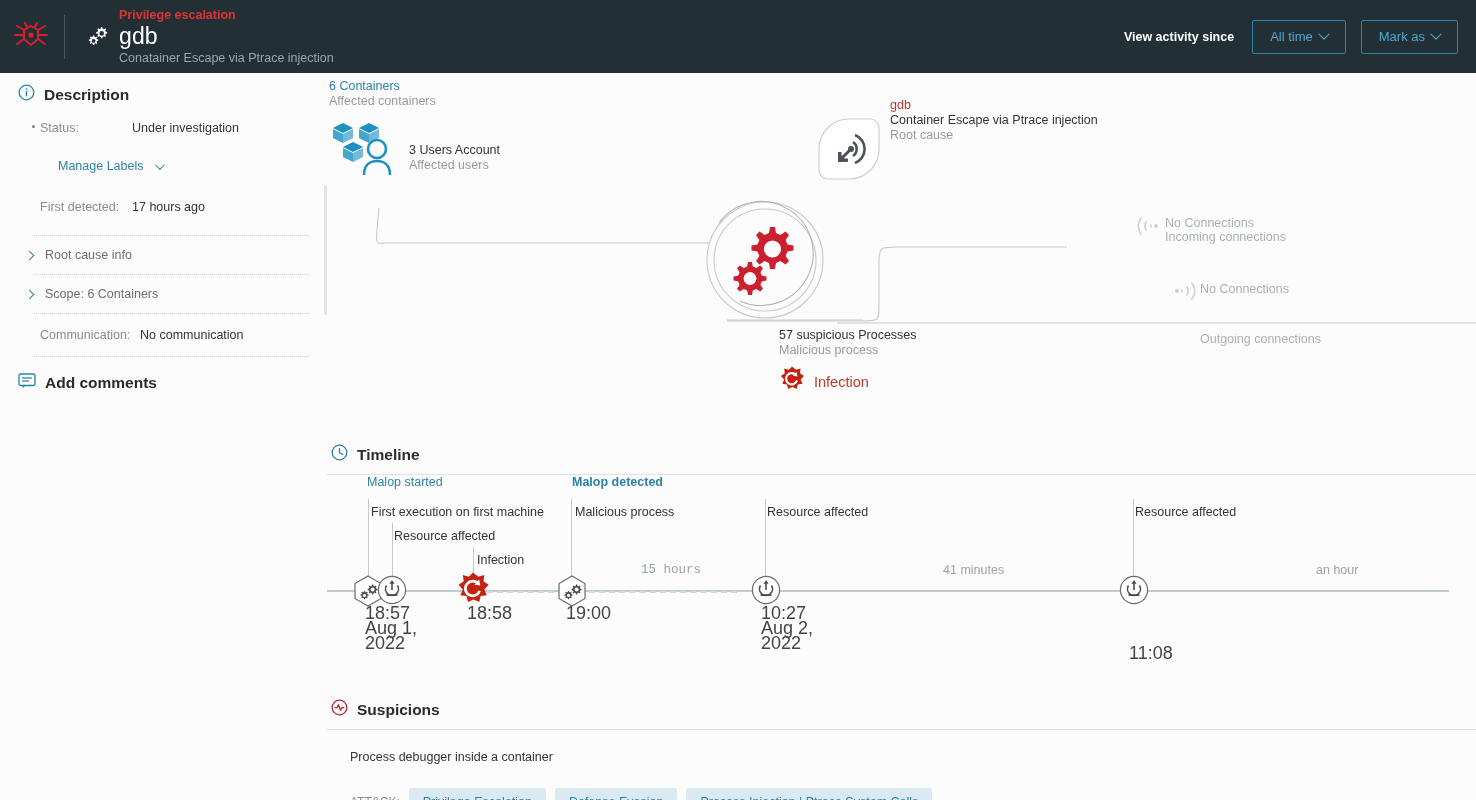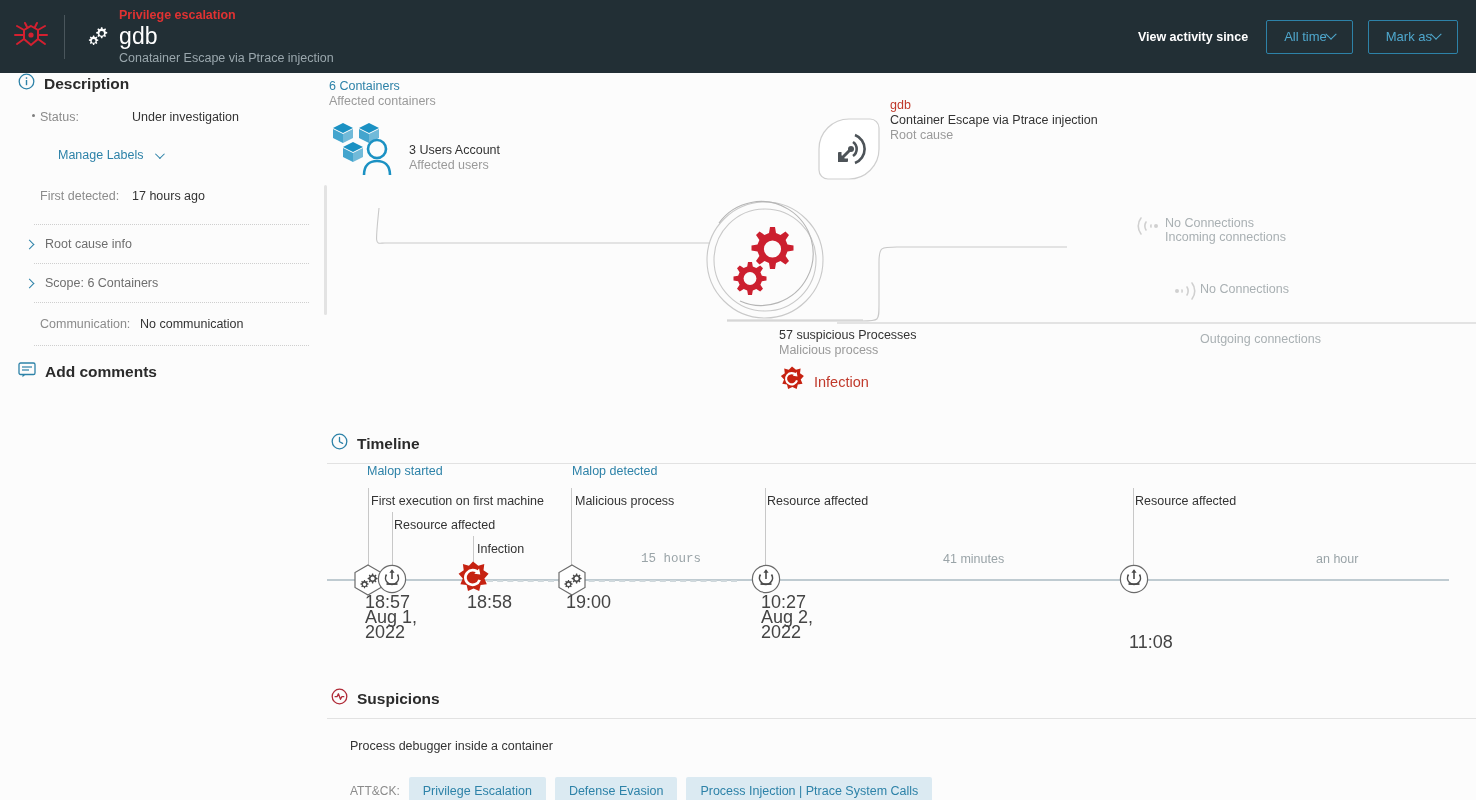--- a/index.html
+++ b/index.html
@@ -20,32 +20,32 @@
   #hdr-gear-icon { width: 30px; display:flex; align-items:center; justify-content:center; margin-right: 8px;}
   #hdr-texts { display: flex; flex-direction: column; justify-content: center; }
   .hdr-cat { color: #e03232; font-size: 12.5px; font-weight: bold; line-height: 16px; }
   .hdr-title { color: #ffffff; font-size: 23px; line-height: 27px; font-weight: 400; letter-spacing: .1px;}
   .hdr-sub { color: #9aa7ad; font-size: 12.5px; line-height: 17px; }
   #hdr-right { margin-left: auto; display: flex; align-items: center; padding-right: 18px; }
   #view-activity-label { color: #ffffff; font-size: 12.5px; font-weight: bold; margin-right: 18px; }
   .hdr-btn {
     border: 1px solid #2d82a8; color: #4fa8ce; background: transparent;
     height: 34px; padding: 0 17px; font-size: 13px; border-radius: 2px;
-    display: flex; align-items: center; cursor: pointer;
+    display: flex; align-items: center; gap: 7px; cursor: pointer;
     font-family: "Liberation Sans", sans-serif;
   }
   .hdr-btn + .hdr-btn { margin-left: 15px; }
   .caret { display: inline-block; width: 8px; height: 8px; border-right: 1.6px solid #4fa8ce; border-bottom: 1.6px solid #4fa8ce; transform: rotate(45deg) translate(-2px,-2px); }
 
   
   #left-panel {
     position: absolute; left: 0; top: 73px; width: 327px; height: 727px;
     background: #fcfcfc; padding: 0 18px; overflow: hidden;
   }
-  .section-head { display: flex; align-items: center; gap: 9px; margin-top: 0; }
+  .section-head { display: flex; align-items: center; gap: 9px; margin-top: 11px; }
   .section-head .s-title { font-size: 15.5px; font-weight: bold; color: #2b2b2b; }
   .kv-row { display: flex; align-items: baseline; font-size: 12.5px; margin-left: 22px; }
   .kv-key { color: #8b8b8b; width: 92px; flex: none; }
   .kv-val { color: #333; }
   .bullet-dot { position: absolute; left: 32px; width: 3px; height: 3px; background: #7e7e7e; border-radius: 50%; }
   .dotted-sep { border-top: 1px dotted #cfcfcf; margin: 12px 0 0 16px; }
   .acc-row { display: flex; align-items: center; gap: 12px; font-size: 12.5px; color: #6e6e6e; margin: 12px 0 0 8px; }
   .chev-right { width: 7px; height: 7px; border-right: 1.8px solid #2d82a8; border-top: 1.8px solid #2d82a8; transform: rotate(45deg); display:inline-block; }
   .manage-labels { color: #2d82a8; font-size: 12.5px; display: flex; align-items: center; gap: 12px; margin: 24px 0 0 40px; cursor: pointer; }
   .caret-blue { width: 7px; height: 7px; border-right: 1.6px solid #2d82a8; border-bottom: 1.6px solid #2d82a8; transform: rotate(45deg) translateY(-2px); }
@@ -309,21 +309,21 @@
             <path d="M8.5 4.4 L8.5 8.7 L11.6 10.4" fill="none" stroke="#2d82a8" stroke-width="1.3" stroke-linecap="round"></path>
           </svg>
       </span>
       <span class="s-title">Timeline</span>
     </div>
     <div class="sec-rule"></div>
     <div id="tl-canvas">
         <div class="tl-axis" style="left:0px;top:115px;width:1122px;"></div>
         <div class="tl-dashed" style="left:160px;top:116px;width:250px;border-color:#cfd8dc;"></div>
         <div class="tl-group-label" style="left:40px;top:0px;">Malop started</div>
-        <div class="tl-group-label" style="left:245px;top:0px;">Malop detected</div>
+        <div class="tl-group-label" style="left:245px;top:0px;font-weight:bold;">Malop detected</div>
         <div class="tl-evt-label" style="left:44px;top:30px;">First execution on first machine</div>
         <div class="tl-vline" style="left:41px;top:24px;height:85px;"></div>
         <div class="tl-evt-label" style="left:67px;top:54px;">Resource affected</div>
         <div class="tl-vline" style="left:65px;top:48px;height:61px;"></div>
         <div class="tl-evt-label" style="left:150px;top:78px;">Infection</div>
         <div class="tl-vline" style="left:146px;top:72px;height:37px;"></div>
         <div class="tl-evt-label" style="left:248px;top:30px;">Malicious process</div>
         <div class="tl-vline" style="left:244px;top:24px;height:85px;"></div>
         <div class="tl-evt-label" style="left:440px;top:30px;">Resource affected</div>
         <div class="tl-vline" style="left:438px;top:24px;height:85px;"></div>

